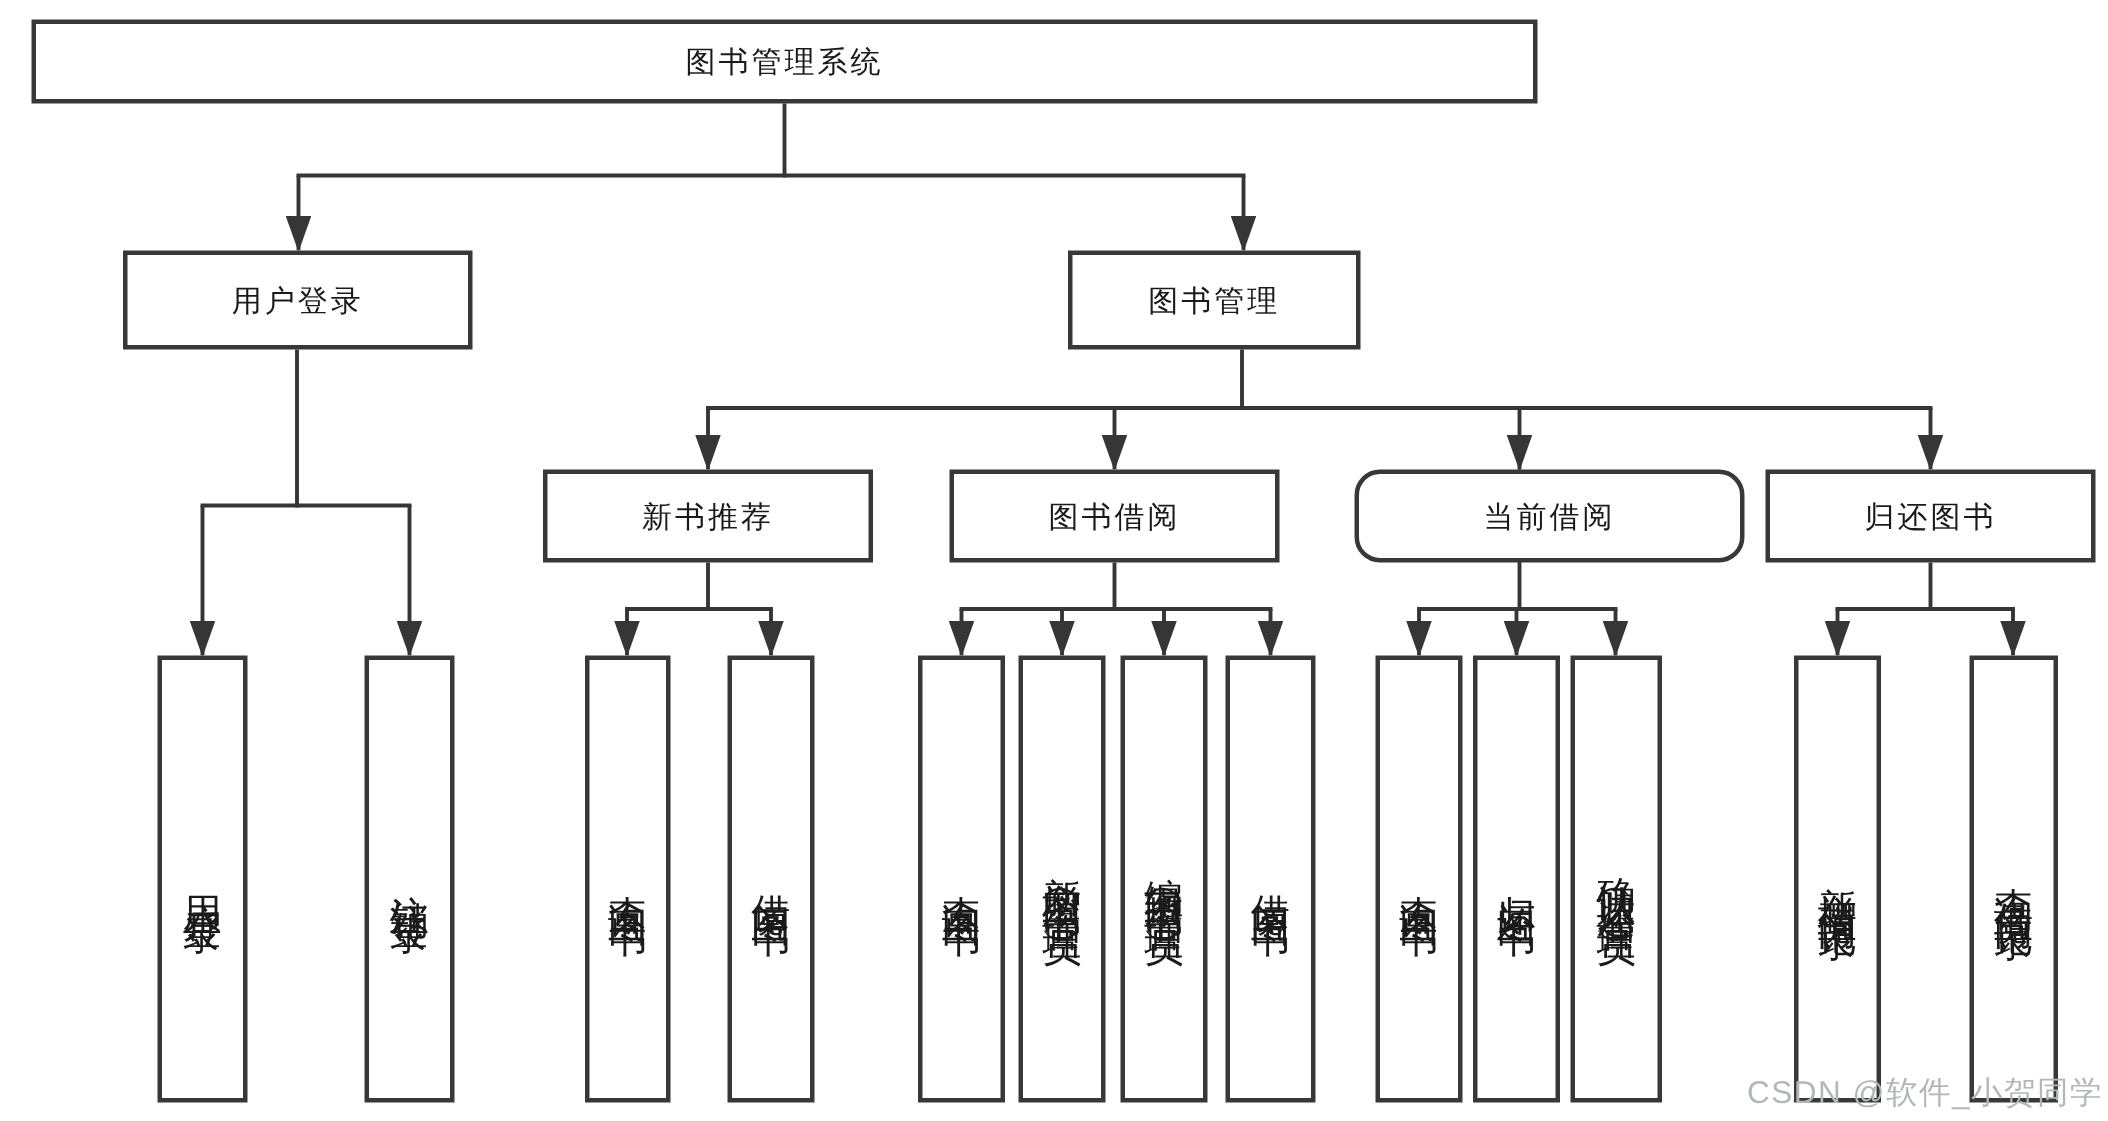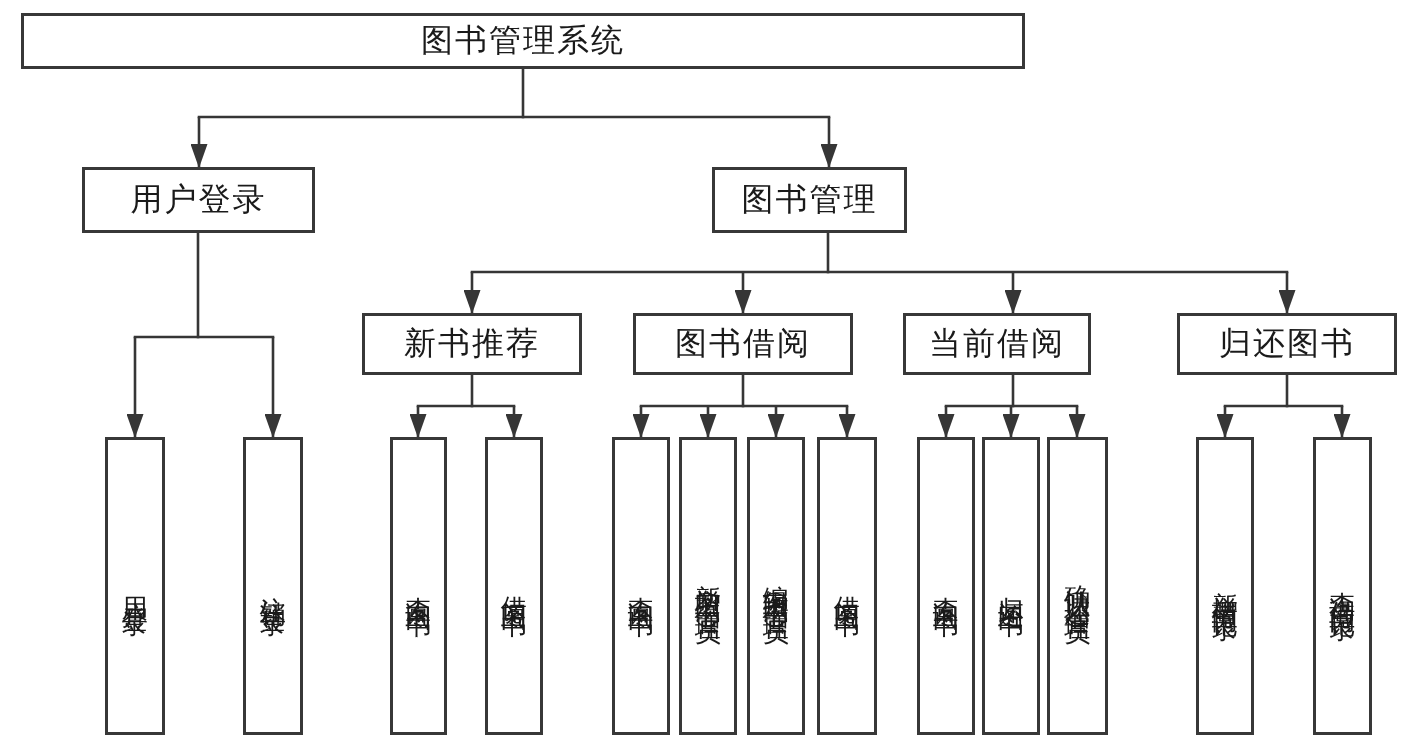--- a/index.html
+++ b/index.html
@@ -18,21 +18,21 @@
   .box {
     position: absolute;
     box-sizing: border-box;
     border: 3px solid #383838;
     background: #ffffff;
     display: flex;
     align-items: center;
     justify-content: center;
     text-align: center;
   }
-  .hbox { font-size: 32px; letter-spacing: 2px; }
+  .hbox { font-size: 20px; letter-spacing: 2px; }
   .vbox {
     writing-mode: vertical-rl;
     font-size: 26px;
     letter-spacing: 5px;
     line-height: 1.1;
   }
   .watermark {
     position: absolute;
     right: 3px;
     bottom: 5px;
@@ -110,35 +110,36 @@
     </g>
   </svg>
 
   <div class="box hbox" style="left:21px; top:13px; width:1004px; height:56px;">图书管理系统</div>
 
   <div class="box hbox" style="left:82px; top:167px; width:233px; height:66px;">用户登录</div>
   <div class="box hbox" style="left:712px; top:167px; width:195px; height:66px;">图书管理</div>
 
   <div class="box hbox" style="left:633px; top:313px; width:220px; height:62px;">图书借阅</div>
   <div class="box hbox" style="left:362px; top:313px; width:220px; height:62px;">新书推荐</div>
-  <div class="box hbox" style="left:903px; top:313px; width:188px; height:62px;">当前借阅</div>
+  <div class="box hbox" style="left:903px; top:313px; width:260px; height:62px;border-radius:17px;">当前借阅</div>
   <div class="box hbox" style="left:1177px; top:313px; width:220px; height:62px;">归还图书</div>
 
   <div class="box vbox" style="left:105px; top:437px; width:60px; height:298px;">用户登录</div>
   <div class="box vbox" style="left:243px; top:437px; width:60px; height:298px;">注销登录</div>
 
   <div class="box vbox" style="left:390px; top:437px; width:57px; height:298px;">查询图书</div>
   <div class="box vbox" style="left:485px; top:437px; width:58px; height:298px;">借阅图书</div>
 
   <div class="box vbox" style="left:612px; top:437px; width:58px; height:298px;">查询图书</div>
   <div class="box vbox" style="left:679px; top:437px; width:58px; height:298px;">新增图书（管理员）</div>
   <div class="box vbox" style="left:747px; top:437px; width:58px; height:298px;">编辑图书（管理员）</div>
   <div class="box vbox" style="left:817px; top:437px; width:60px; height:298px;">借阅图书</div>
 
   <div class="box vbox" style="left:917px; top:437px; width:58px; height:298px;">查询图书</div>
   <div class="box vbox" style="left:982px; top:437px; width:58px; height:298px;">归还图书</div>
   <div class="box vbox" style="left:1047px; top:437px; width:61px; height:298px;">确认归还（管理员）</div>
 
   <div class="box vbox" style="left:1196px; top:437px; width:58px; height:298px;">新增借阅记录</div>
   <div class="box vbox" style="left:1313px; top:437px; width:59px; height:298px;">查询借阅记录</div>
 
+  <div class="watermark">CSDN @软件_小贺同学</div>
 
 </div>
 
 </body></html>

